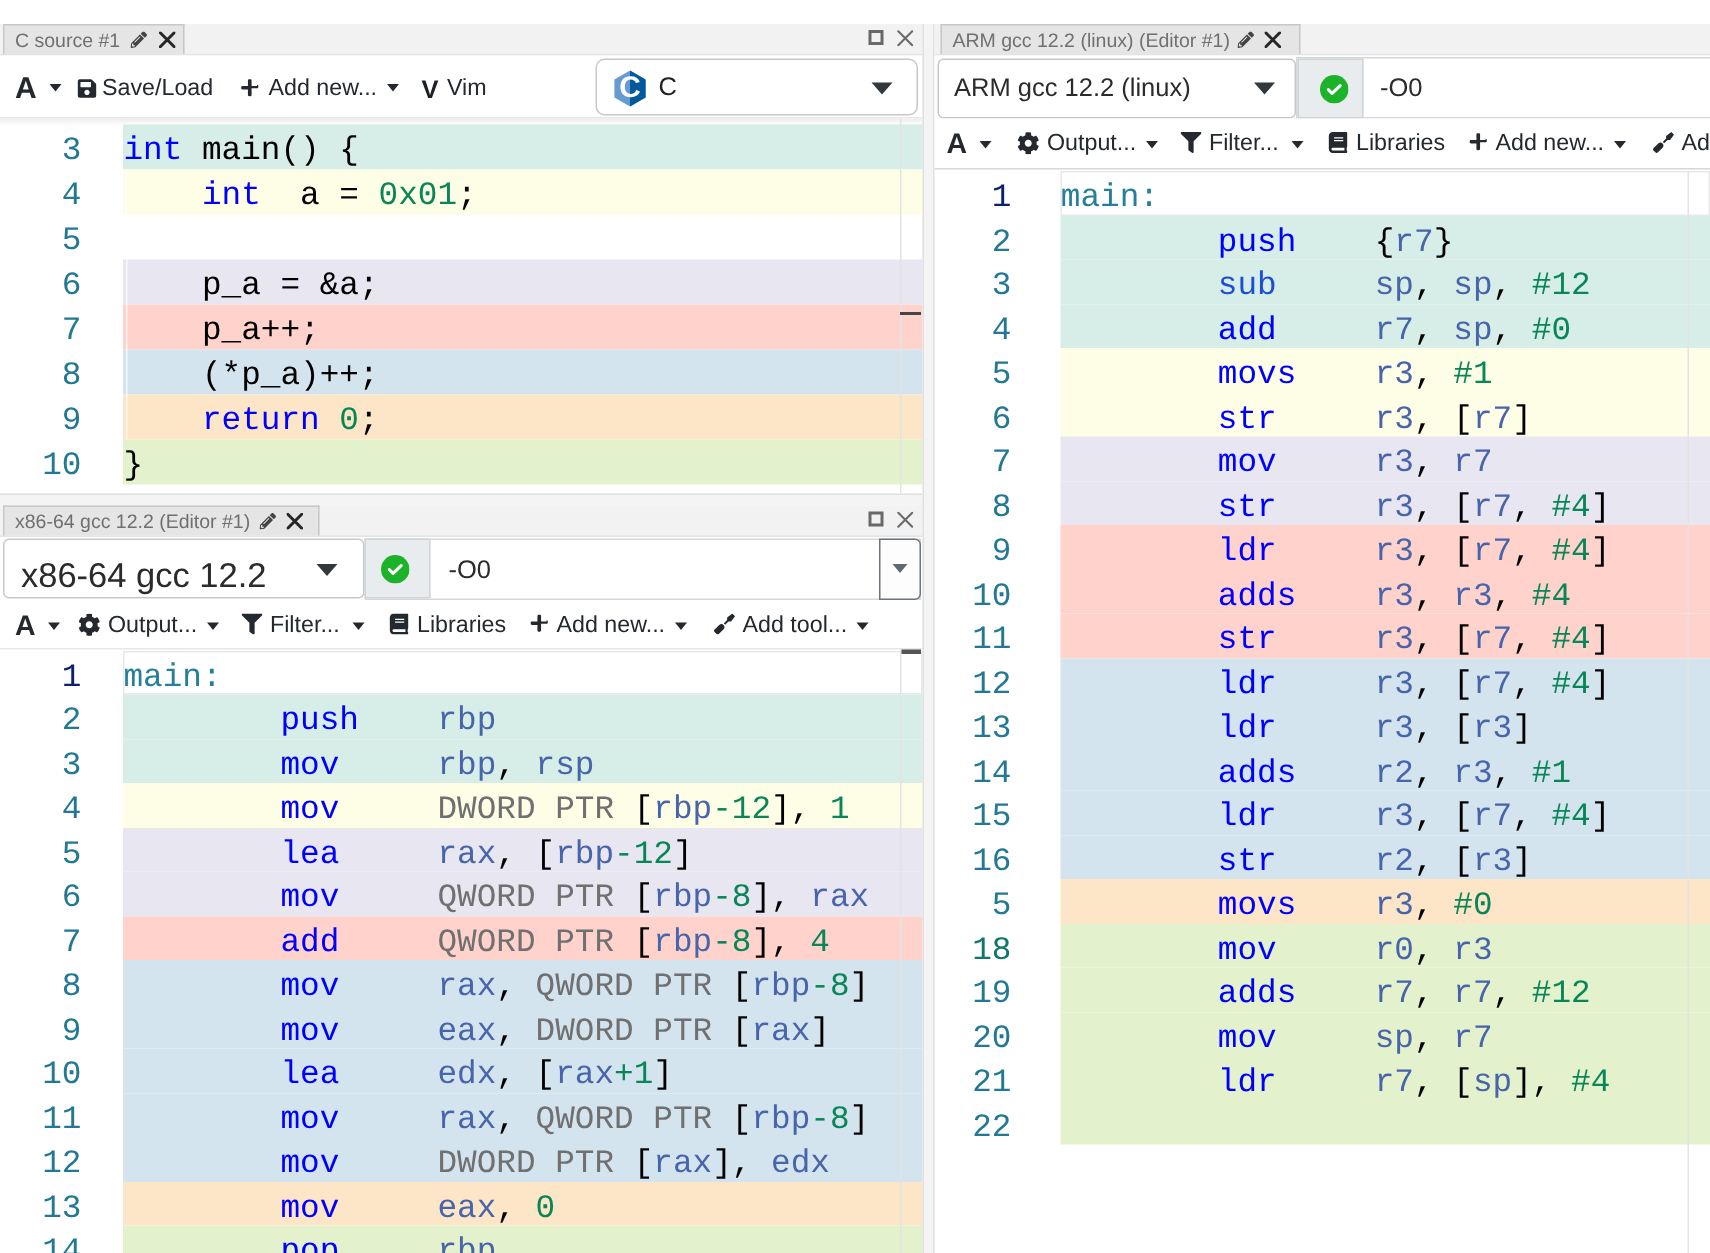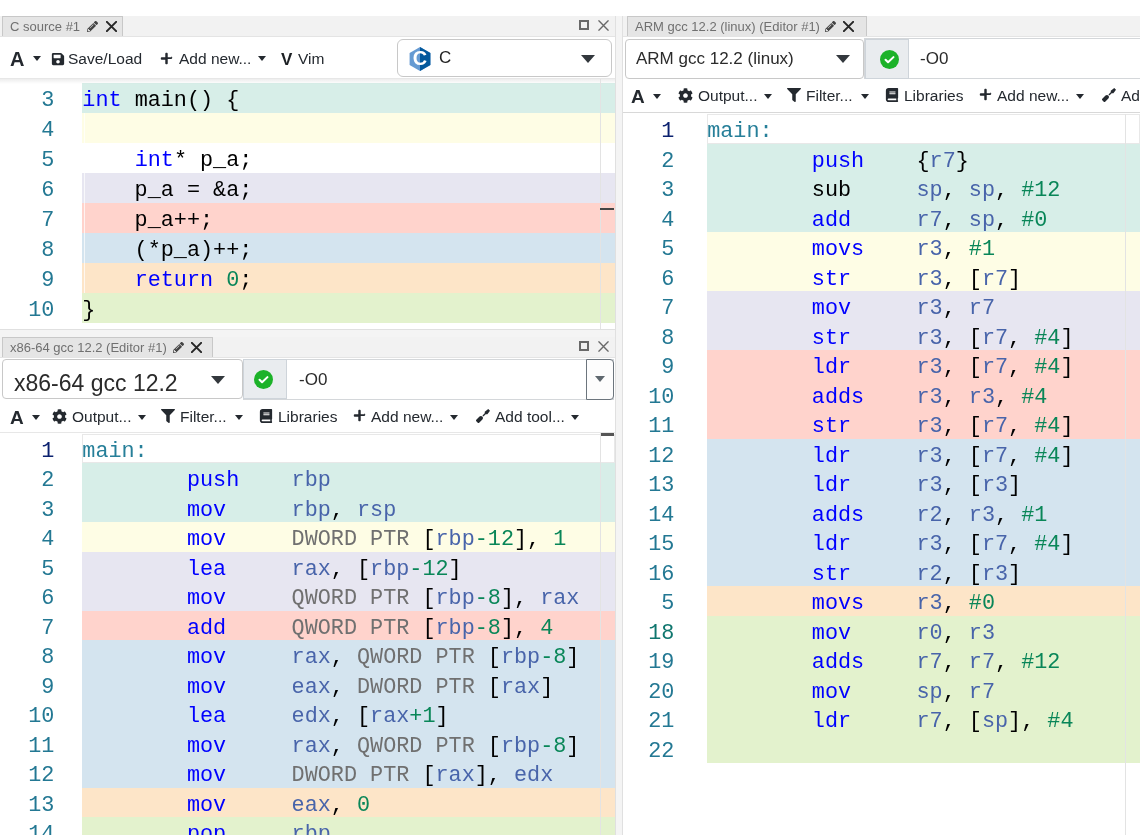--- a/index.html
+++ b/index.html
@@ -50,22 +50,22 @@
       <text x="153" y="256" font-size="285" font-weight="bold" font-family="Liberation Sans" text-anchor="middle" fill="#fff">C</text>
     </svg>
     <div class="abs" style="left:439px;top:32px;font-size:17px;color:#222">C</div>
     <div class="abs bigcaret" style="left:581px;top:39px"></div>
     <div class="abs" style="left:0;top:63px;width:615px;height:250px;background:#fff;overflow:hidden"></div>
     <div class="abs" style="left:81.5px;top:66.5px;width:533px;height:30.1px;background:#d7eee8"></div>
     <div class="abs mono ln" style="left:-5.7px;top:69.9px;width:60px;color:#237893">3</div>
     <div class="abs mono" style="left:82.3px;top:69.9px"><i style="color:#0000ff">int</i> main() {</div>
     <div class="abs" style="left:81.5px;top:96.6px;width:533px;height:30.1px;background:#fefde5"></div>
     <div class="abs mono ln" style="left:-5.7px;top:100px;width:60px;color:#237893">4</div>
+    <div class="abs mono" style="left:82.3px;top:100px">    <i style="color:#0000ff">int</i>  a = <i style="color:#098658">0x01</i>;</div>
     <div class="abs mono ln" style="left:-5.7px;top:130px;width:60px;color:#237893">5</div>
-    <div class="abs mono" style="left:82.3px;top:130px">    <i style="color:#0000ff">int</i>* p_a;</div>
     <div class="abs" style="left:81.5px;top:156.7px;width:533px;height:30.1px;background:#e7e6f1"></div>
     <div class="abs mono ln" style="left:-5.7px;top:160.1px;width:60px;color:#237893">6</div>
     <div class="abs mono" style="left:82.3px;top:160.1px">    p_a = &amp;a;</div>
     <div class="abs" style="left:81.5px;top:186.7px;width:533px;height:30.1px;background:#ffd3cc"></div>
     <div class="abs mono ln" style="left:-5.7px;top:190.1px;width:60px;color:#237893">7</div>
     <div class="abs mono" style="left:82.3px;top:190.1px">    p_a++;</div>
     <div class="abs" style="left:81.5px;top:216.8px;width:533px;height:30.1px;background:#d4e4ef"></div>
     <div class="abs mono ln" style="left:-5.7px;top:220.2px;width:60px;color:#237893">8</div>
     <div class="abs mono" style="left:82.3px;top:220.2px">    (*p_a)++;</div>
     <div class="abs" style="left:81.5px;top:246.9px;width:533px;height:30.1px;background:#fde5c8"></div>
@@ -223,21 +223,21 @@
     </svg>
     <div class="abs tbtxt" style="left:1121px;top:71px">Add tool...</div>
     <div class="abs" style="left:706.5px;top:98px;width:433.5px;height:29.5px;border:1px solid #e8e8e8"></div>
     <div class="abs mono ln" style="left:614.3px;top:101.1px;width:60px;color:#0b216f">1</div>
     <div class="abs mono" style="left:707.2px;top:101.1px"><i style="color:#267f99">main:</i></div>
     <div class="abs" style="left:706.5px;top:127.5px;width:433.5px;height:29.5px;background:#d7eee8"></div>
     <div class="abs mono ln" style="left:614.3px;top:130.6px;width:60px;color:#237893">2</div>
     <div class="abs mono" style="left:707.2px;top:130.6px">        <i style="color:#0000ff">push</i>    {<i style="color:#4864aa">r7</i>}</div>
     <div class="abs" style="left:706.5px;top:157px;width:433.5px;height:29.5px;background:#d7eee8"></div>
     <div class="abs mono ln" style="left:614.3px;top:160.1px;width:60px;color:#237893">3</div>
-    <div class="abs mono" style="left:707.2px;top:160.1px">        <i style="color:#000000">sub</i>     <i style="color:#4864aa">sp</i>, <i style="color:#4864aa">sp</i>, <i style="color:#098658">#12</i></div>
+    <div class="abs mono" style="left:707.2px;top:160.1px">        <i style="color:#1d4ed8">sub</i>     <i style="color:#4864aa">sp</i>, <i style="color:#4864aa">sp</i>, <i style="color:#098658">#12</i></div>
     <div class="abs" style="left:706.5px;top:186.5px;width:433.5px;height:29.5px;background:#d7eee8"></div>
     <div class="abs mono ln" style="left:614.3px;top:189.6px;width:60px;color:#237893">4</div>
     <div class="abs mono" style="left:707.2px;top:189.6px">        <i style="color:#0000ff">add</i>     <i style="color:#4864aa">r7</i>, <i style="color:#4864aa">sp</i>, <i style="color:#098658">#0</i></div>
     <div class="abs" style="left:706.5px;top:216px;width:433.5px;height:29.5px;background:#fefde5"></div>
     <div class="abs mono ln" style="left:614.3px;top:219.1px;width:60px;color:#237893">5</div>
     <div class="abs mono" style="left:707.2px;top:219.1px">        <i style="color:#0000ff">movs</i>    <i style="color:#4864aa">r3</i>, <i style="color:#098658">#1</i></div>
     <div class="abs" style="left:706.5px;top:245.5px;width:433.5px;height:29.5px;background:#fefde5"></div>
     <div class="abs mono ln" style="left:614.3px;top:248.6px;width:60px;color:#237893">6</div>
     <div class="abs mono" style="left:707.2px;top:248.6px">        <i style="color:#0000ff">str</i>     <i style="color:#4864aa">r3</i>, [<i style="color:#4864aa">r7</i>]</div>
     <div class="abs" style="left:706.5px;top:275px;width:433.5px;height:29.5px;background:#e7e6f1"></div>

